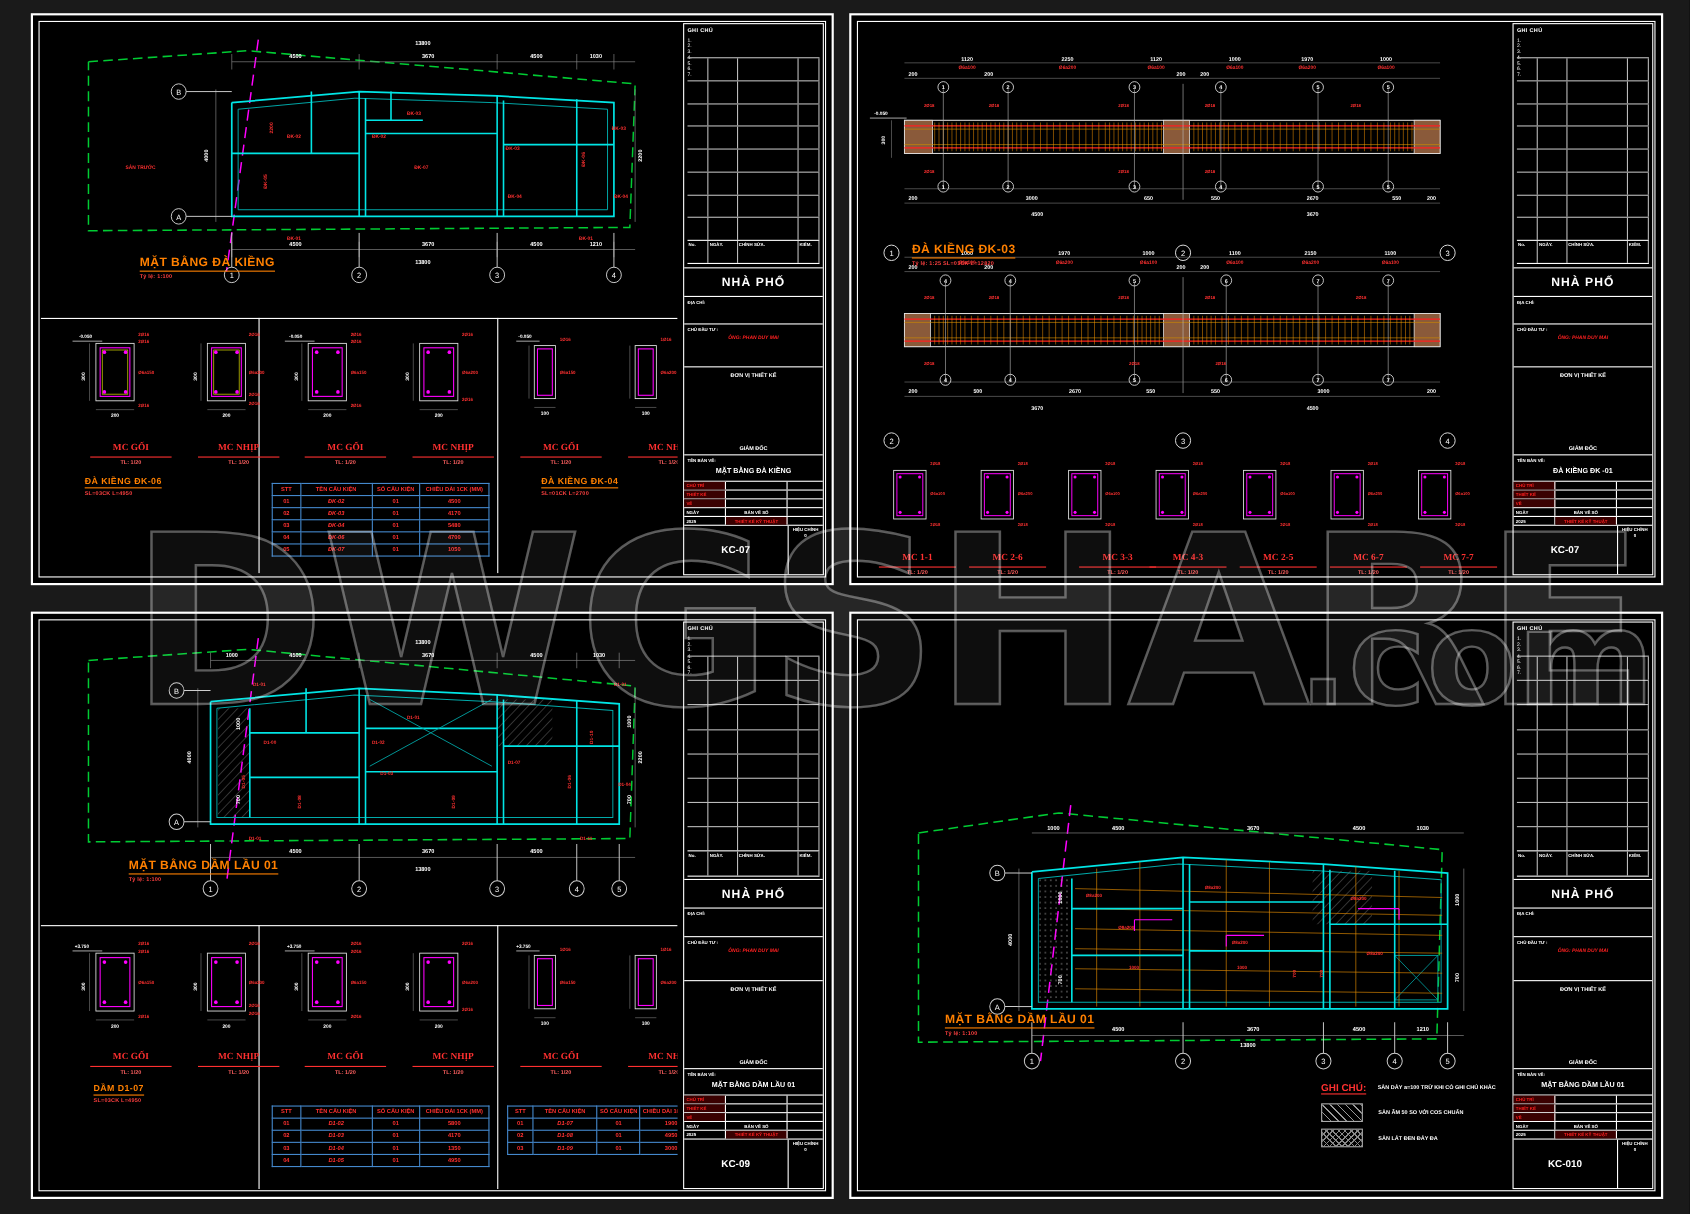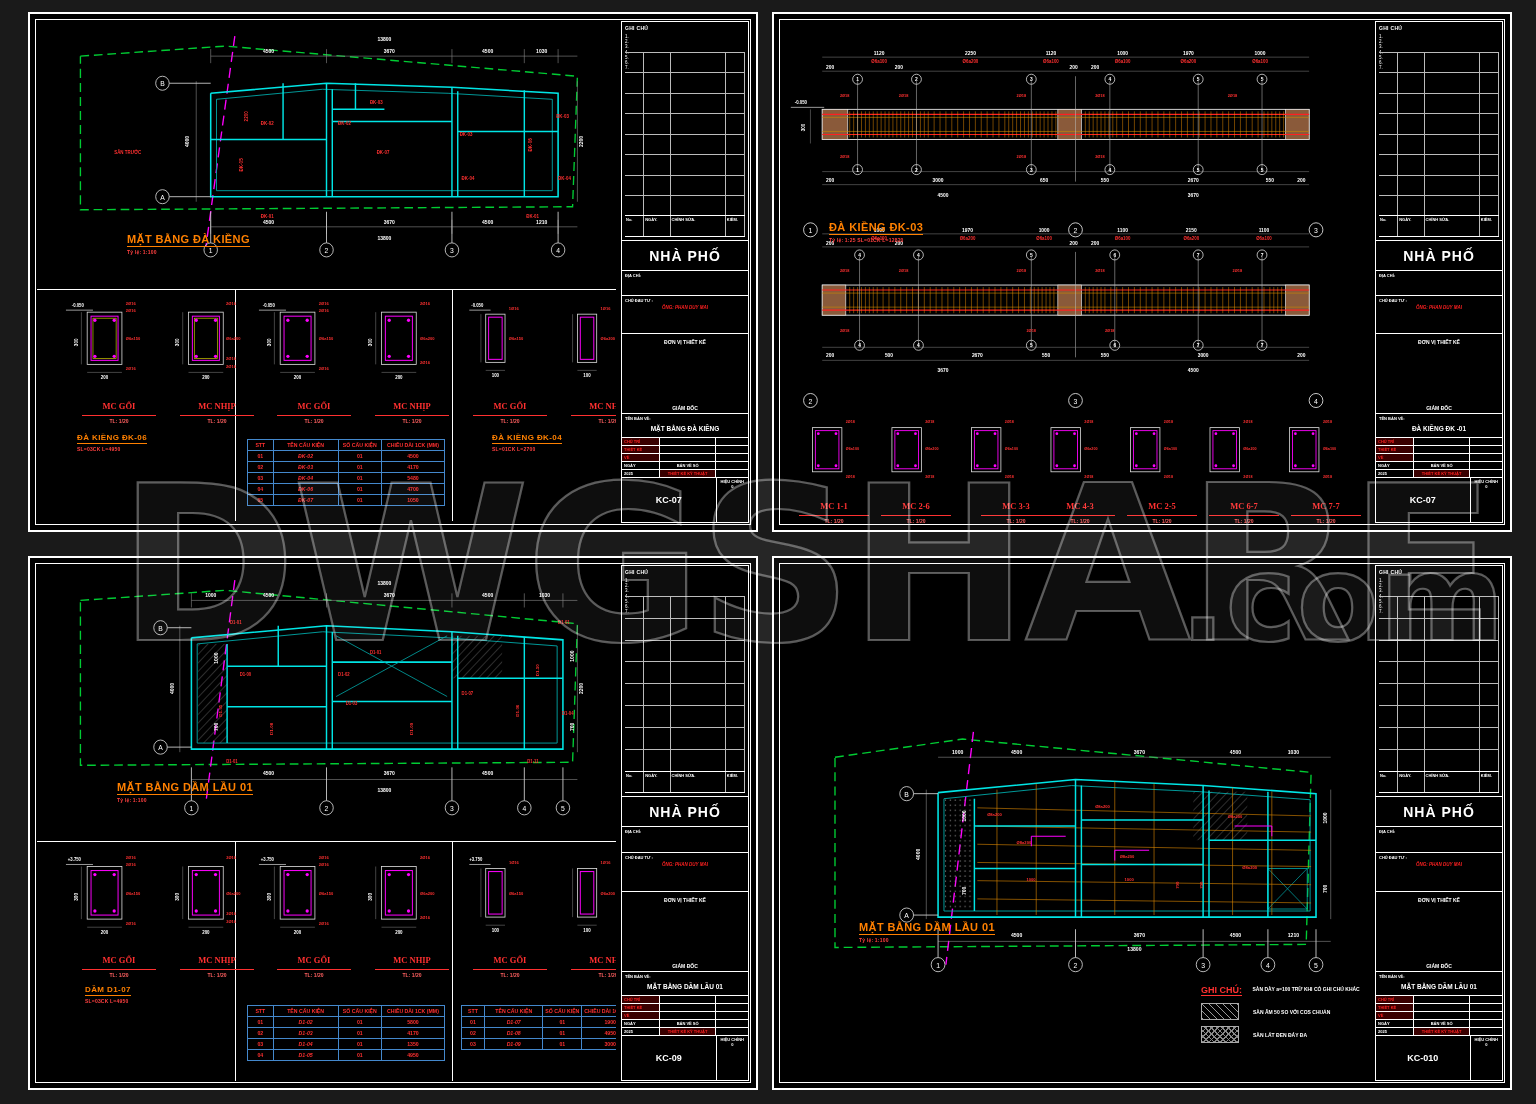--- a/index.html
+++ b/index.html
@@ -25,21 +25,21 @@
   .tb-ghichu { color:#fff; font-size:5px; font-weight:bold; letter-spacing:.3px;}
   .tb-nums { color:#fff; font-size:4.5px; line-height:5.2px; margin-top:3px; }
   .rev-table { position:absolute; left:3px; right:3px; bottom:3px; top:30px;
                display:flex; flex-direction:column; }
   .rev-row { flex:1; border-top:1px solid #bbb; display:flex; }
   .rev-row > div { border-right:1px solid #bbb; }
   .rev-c1{width:16%;} .rev-c2{width:22%;} .rev-c3{width:46%;} .rev-c4{width:16%;border-right:none;}
   .rev-hdr { border-top:1px solid #fff; border-bottom:1px solid #fff; }
   .rev-hdr div { color:#fff; font-size:4px; padding:1px 1px; font-weight:bold; white-space:nowrap; overflow:hidden;}
   .tb-proj { border-bottom:1px solid #fff; padding:7px 0 6px; text-align:center;
-             color:#fff; font-size:14px; font-weight:bold; letter-spacing:1px; }
+             color:#fff; font-size:11px; font-weight:bold; letter-spacing:1px; }
   .tb-sec { border-bottom:1px solid #fff; padding:2px 3px; position:relative;}
   .tb-lbl { color:#fff; font-size:4px; font-weight:bold; }
   .tb-val { color:#ff2020; font-size:4.5px; font-weight:bold; font-style:italic; text-align:center; margin-top:2px;}
   .tb-h-addr { height:26px; }
   .tb-h-owner { height:40px; }
   .tb-h-design { flex:1; }
   .tb-dvtk { text-align:center; color:#fff; font-size:5px; font-weight:bold; padding-top:3px;}
   .tb-gd { text-align:center; color:#fff; font-size:5px; font-weight:bold; }
   .tb-name { border-bottom:1px solid #fff; padding:2px 3px 5px; }
   .tb-name-title { color:#fff; font-size:6.5px; font-weight:bold; text-align:center; margin-top:4px;}

